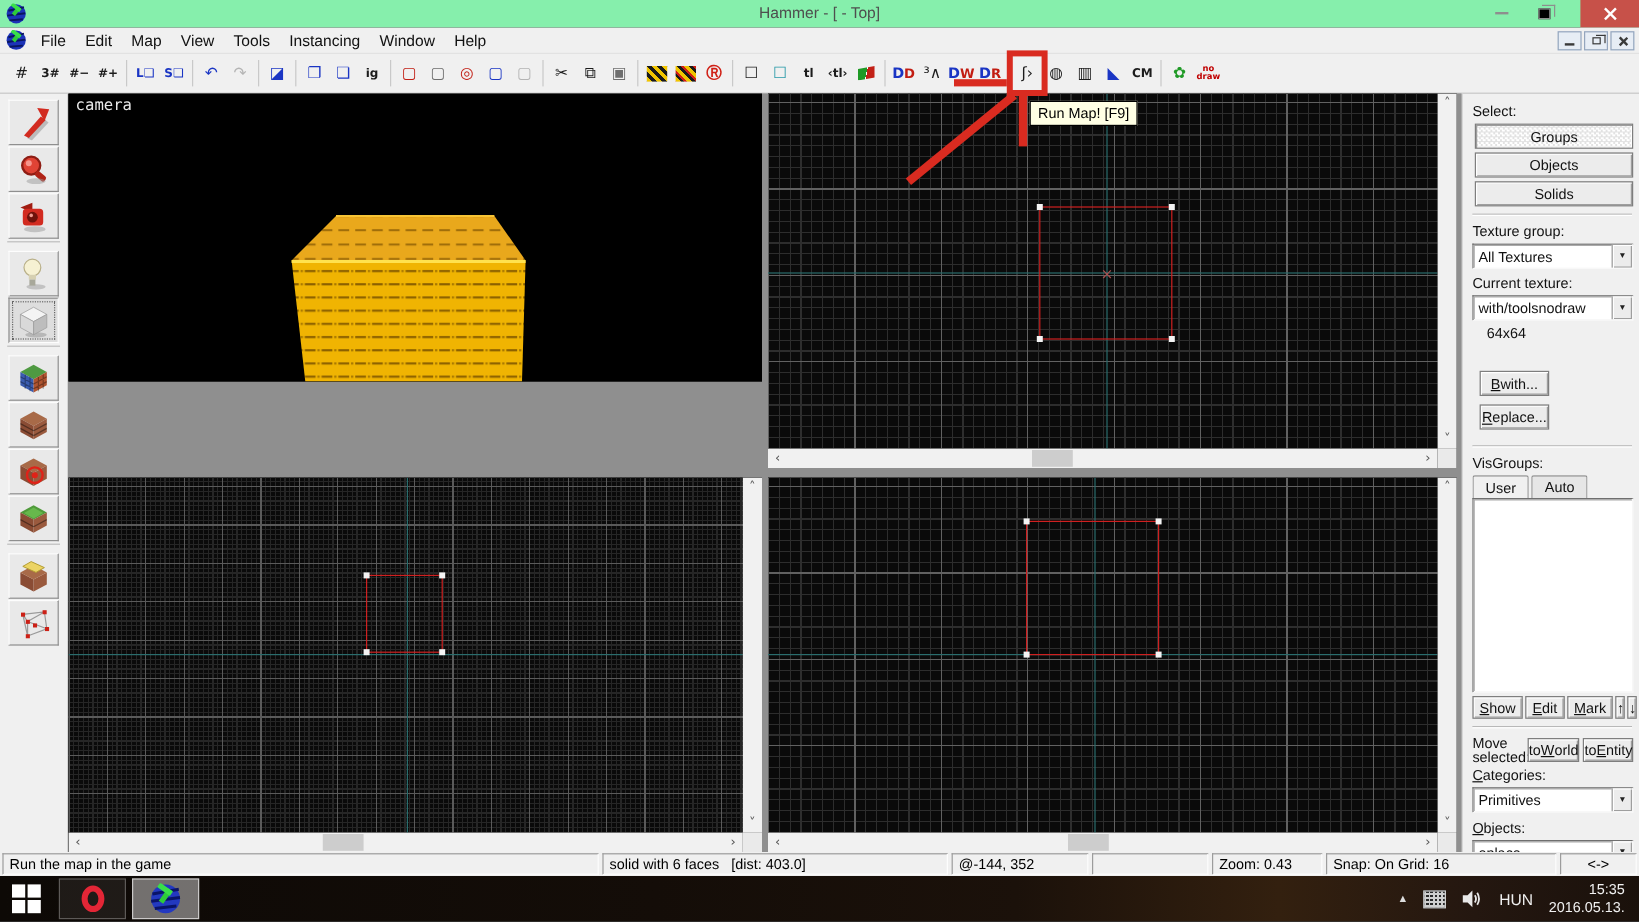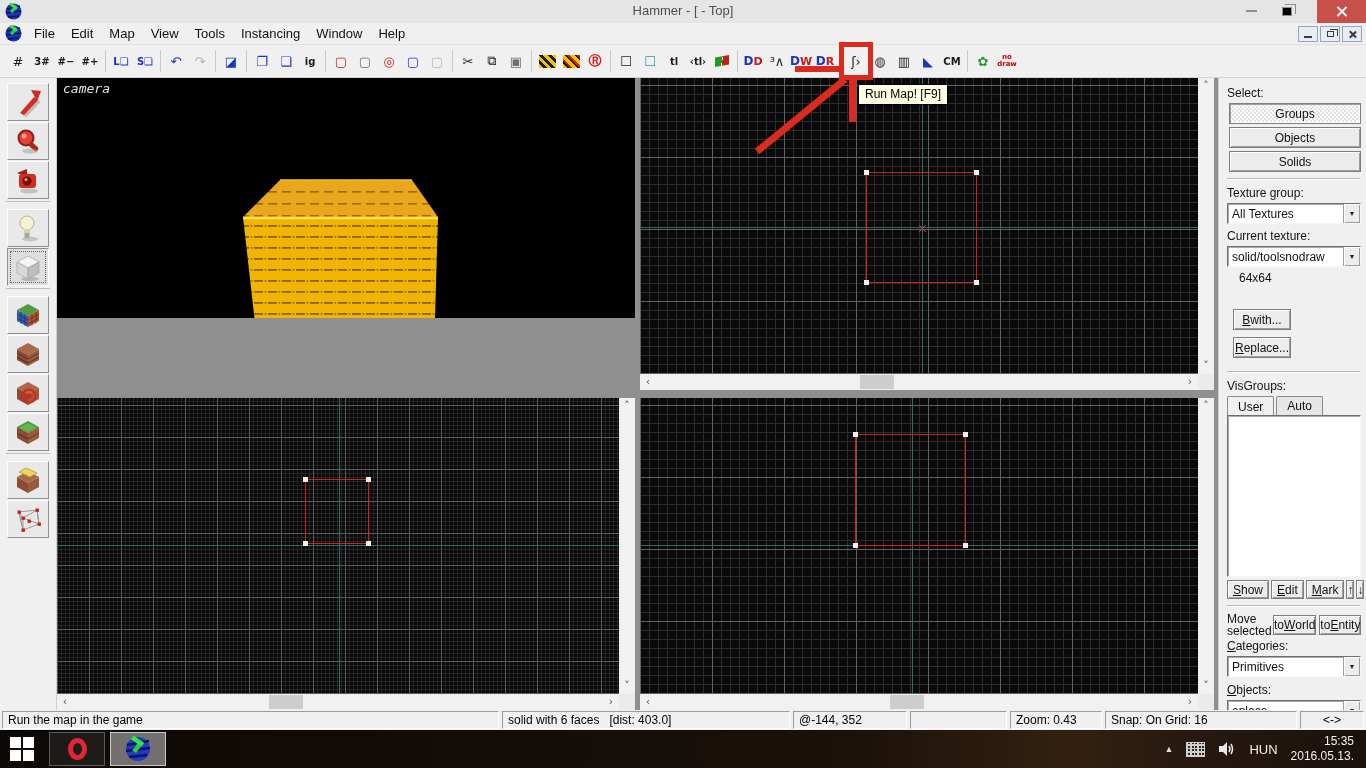--- a/index.html
+++ b/index.html
@@ -1,20 +1,20 @@
 <!DOCTYPE html>
 <html><head>
 <meta charset="utf-8">
 <style>
   * { margin:0; padding:0; box-sizing:border-box; }
   html,body { width:1366px; height:768px; overflow:hidden; }
   body { font-family:"Liberation Sans", sans-serif; font-size:12px; position:relative; background:#000; }
 
   
-  .titlebar { position:absolute; left:0; top:0; width:1366px; height:23px; background:#e5e5e5; }
+  .titlebar { position:absolute; left:0; top:0; width:1366px; height:23px; background:#86efac; }
   .titlebar .apptitle { position:absolute; left:0; right:0; top:3px; text-align:center; color:#4e4e4e; font-size:13px; }
   .title-ico { position:absolute; left:5px; top:3px; width:17px; height:17px; }
   .cap-btn { position:absolute; top:0; height:22px; width:30px; display:flex; align-items:center; justify-content:center; }
   .cap-min { right:100px; } .cap-res { right:64px; }
   .cap-min .bar { width:11px; height:2px; background:#8e8e8e; }
   .cap-res .rest { width:10px; height:9px; border:1px solid #8e8e8e; position:relative; background:#000;}
   .cap-res .rest:before { content:""; position:absolute; left:2px; top:-4px; width:10px; height:9px; border:1px solid #8e8e8e; border-bottom:none; border-left:none;}
   .cap-close { right:0; width:49px; height:23px; background:#c75149; }
   .xglyph { position:relative; width:13px; height:13px; }
   .xglyph:before,.xglyph:after { content:""; position:absolute; left:6px; top:0; width:2px; height:13px; background:#fff; }
@@ -48,21 +48,21 @@
   .tb-nodraw{color:#c00000;font-size:7px;line-height:7px;font-weight:bold;white-space:pre-line;text-align:center;}
 
   
   .workspace { position:absolute; left:57px; top:78px; width:1161px; height:632px; background:#8f8f8f; }
   .palette { position:absolute; left:0; top:78px; width:57px; height:632px; background:#f0f0f0; border-right:1px solid #cfcfcf; padding-top:4px; }
   .pal-btn { width:42px; height:38px; margin:1px auto; background:#e9e9e9; border:1px solid; border-color:#fdfdfd #8f8f8f #8f8f8f #fdfdfd; display:flex; align-items:center; justify-content:center; }
   .pal-btn.selected { border-color:#8f8f8f #fdfdfd #fdfdfd #8f8f8f; outline:1px dotted #666; outline-offset:-4px; background:#dedede; }
   .pal-sep { height:6px; margin:2px 6px; border-bottom:1px solid #fff; border-top:1px solid #bdbdbd; border-bottom-style:none; }
 
   .vp { position:absolute; overflow:hidden; background:#000; }
-  .vp-3d { left:0; top:0; width:578px; height:240px;font-style:italic; }
+  .vp-3d { left:0; top:0; width:578px; height:240px; }
   .vp-tr { left:583px; top:0; width:574px; height:312px; }
   .vp-bl { left:0; top:320px; width:578px; height:312px; }
   .vp-br { left:583px; top:320px; width:574px; height:312px; }
 
   .grid-area { position:absolute; left:0; top:0; right:16px; bottom:16px; overflow:hidden; }
   .vp-3d .grid-area { right:0; bottom:0; background:#000; }
   .grid-coarse { background-color:#0a0a0a; background-image:
       repeating-linear-gradient(90deg,#616161 0 1px,transparent 1px 72px),
       repeating-linear-gradient(0deg,#616161 0 1px,transparent 1px 72px),
       repeating-linear-gradient(90deg,#2d2d2d 0 1px,transparent 1px 9px),
@@ -472,21 +472,21 @@
   <div class="btn95 selbtn">Solids</div>
   <div class="etched"></div>
 
   <div class="lbl">Texture group:</div>
   <div class="combo">
     <span class="combo-val">All Textures</span>
     <span class="combo-btn"></span>
   </div>
   <div class="lbl" style="margin-top:5px">Current texture:</div>
   <div class="combo">
-    <span class="combo-val">solid/toolsnodraw</span>
+    <span class="combo-val">with/toolsnodraw</span>
     <span class="combo-btn"></span>
   </div>
 
   <div class="texrow">
     <div class="texcol">
       <div class="texsize">64x64</div>
       <div class="btn95 minibtn">
         <span></span>
           <span class="u">B</span>
           <span>with...</span>

